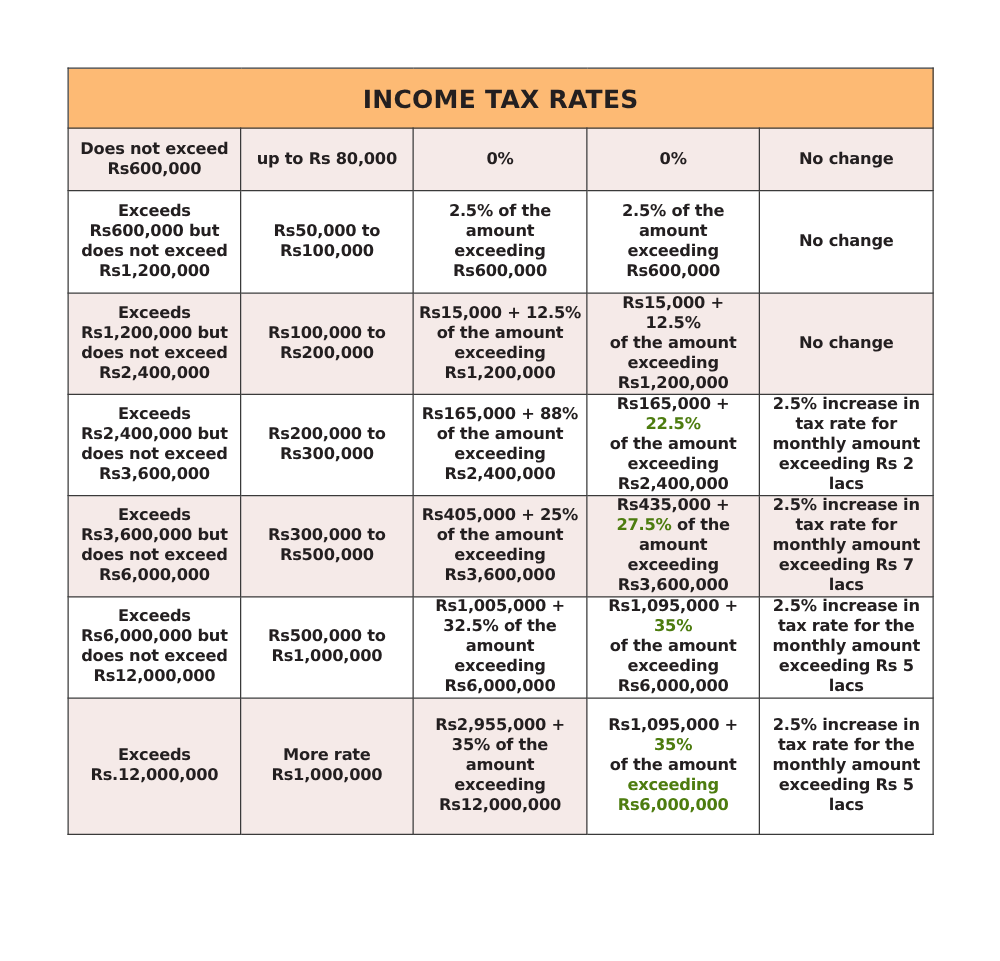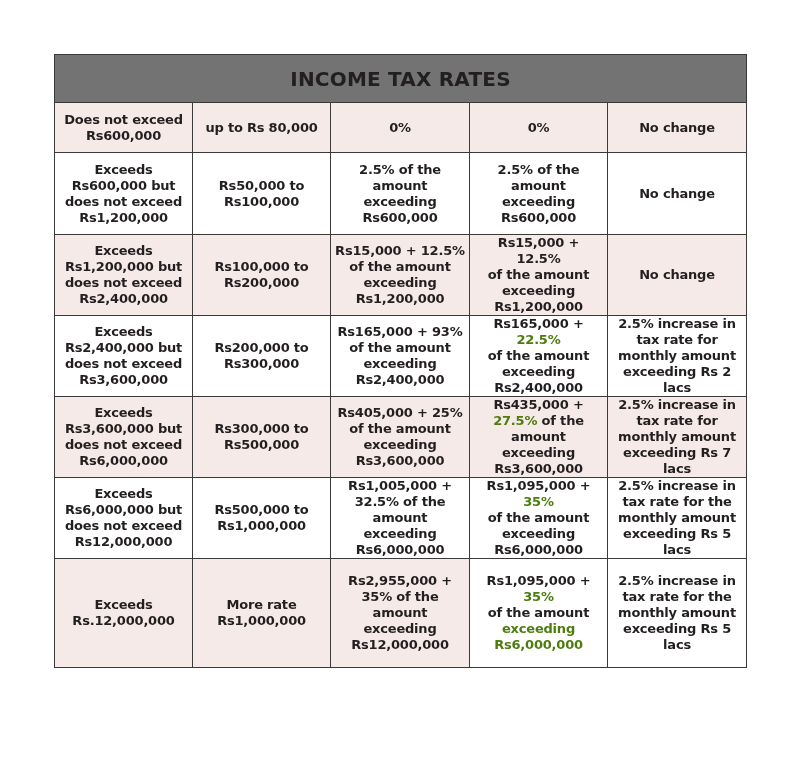--- a/index.html
+++ b/index.html
@@ -29,21 +29,21 @@
       font-weight: bold;
       font-size: 13px;
       line-height: 16px;
       padding: 0 4px;
       letter-spacing: -0.2px;
     }
     .title-cell {
       height: 47px;
       font-size: 20px !important;
       letter-spacing: 0.2px !important;
-      background: #737373;
+      background: #fdba74;
     }
     .head-row th {
       height: 48px;
       font-size: 13px;
       background: #ffffff;
     }
     .shade { background: #f5eae8; }
     .white { background: #ffffff; }
     .red { color: #4d7c0f; }
     .c1 { width: 138px; }
@@ -86,21 +86,21 @@
       <tr style="height: 80px;">
         <td class="shade"><span>Exceeds</span><br><span>Rs1,200,000 but</span><br><span>does not exceed</span><br><span>Rs2,400,000</span></td>
         <td class="shade"><span>Rs100,000 to</span><br><span>Rs200,000</span></td>
         <td class="shade"><span>Rs15,000 + 12.5%</span><br><span>of the amount</span><br><span>exceeding</span><br><span>Rs1,200,000</span></td>
         <td class="shade"><span>Rs15,000 + 12.5%</span><br><span>of the amount</span><br><span>exceeding</span><br><span>Rs1,200,000</span></td>
         <td class="shade"><span>No change</span></td>
       </tr>
       <tr style="height: 80px;">
         <td class="white"><span>Exceeds</span><br><span>Rs2,400,000 but</span><br><span>does not exceed</span><br><span>Rs3,600,000</span></td>
         <td class="white"><span>Rs200,000 to</span><br><span>Rs300,000</span></td>
-        <td class="white"><span>Rs165,000 + 93%</span><br><span>of the amount</span><br><span>exceeding</span><br><span>Rs2,400,000</span></td>
+        <td class="white"><span>Rs165,000 + 88%</span><br><span>of the amount</span><br><span>exceeding</span><br><span>Rs2,400,000</span></td>
         <td class="white"><span>Rs165,000 + </span><span class="red">22.5%</span><br><span>of the amount</span><br><span>exceeding</span><br><span>Rs2,400,000</span></td>
         <td class="white"><span>2.5% increase in</span><br><span>tax rate for</span><br><span>monthly amount</span><br><span>exceeding Rs 2 lacs</span></td>
       </tr>
       <tr style="height: 80px;">
         <td class="shade"><span>Exceeds</span><br><span>Rs3,600,000 but</span><br><span>does not exceed</span><br><span>Rs6,000,000</span></td>
         <td class="shade"><span>Rs300,000 to</span><br><span>Rs500,000</span></td>
         <td class="shade"><span>Rs405,000 + 25%</span><br><span>of the amount</span><br><span>exceeding</span><br><span>Rs3,600,000</span></td>
         <td class="shade"><span>Rs435,000 +</span><br><span class="red">27.5%</span><span> of the</span><br><span>amount exceeding</span><br><span>Rs3,600,000</span></td>
         <td class="shade"><span>2.5% increase in</span><br><span>tax rate for</span><br><span>monthly amount</span><br><span>exceeding Rs 7 lacs</span></td>
       </tr>

